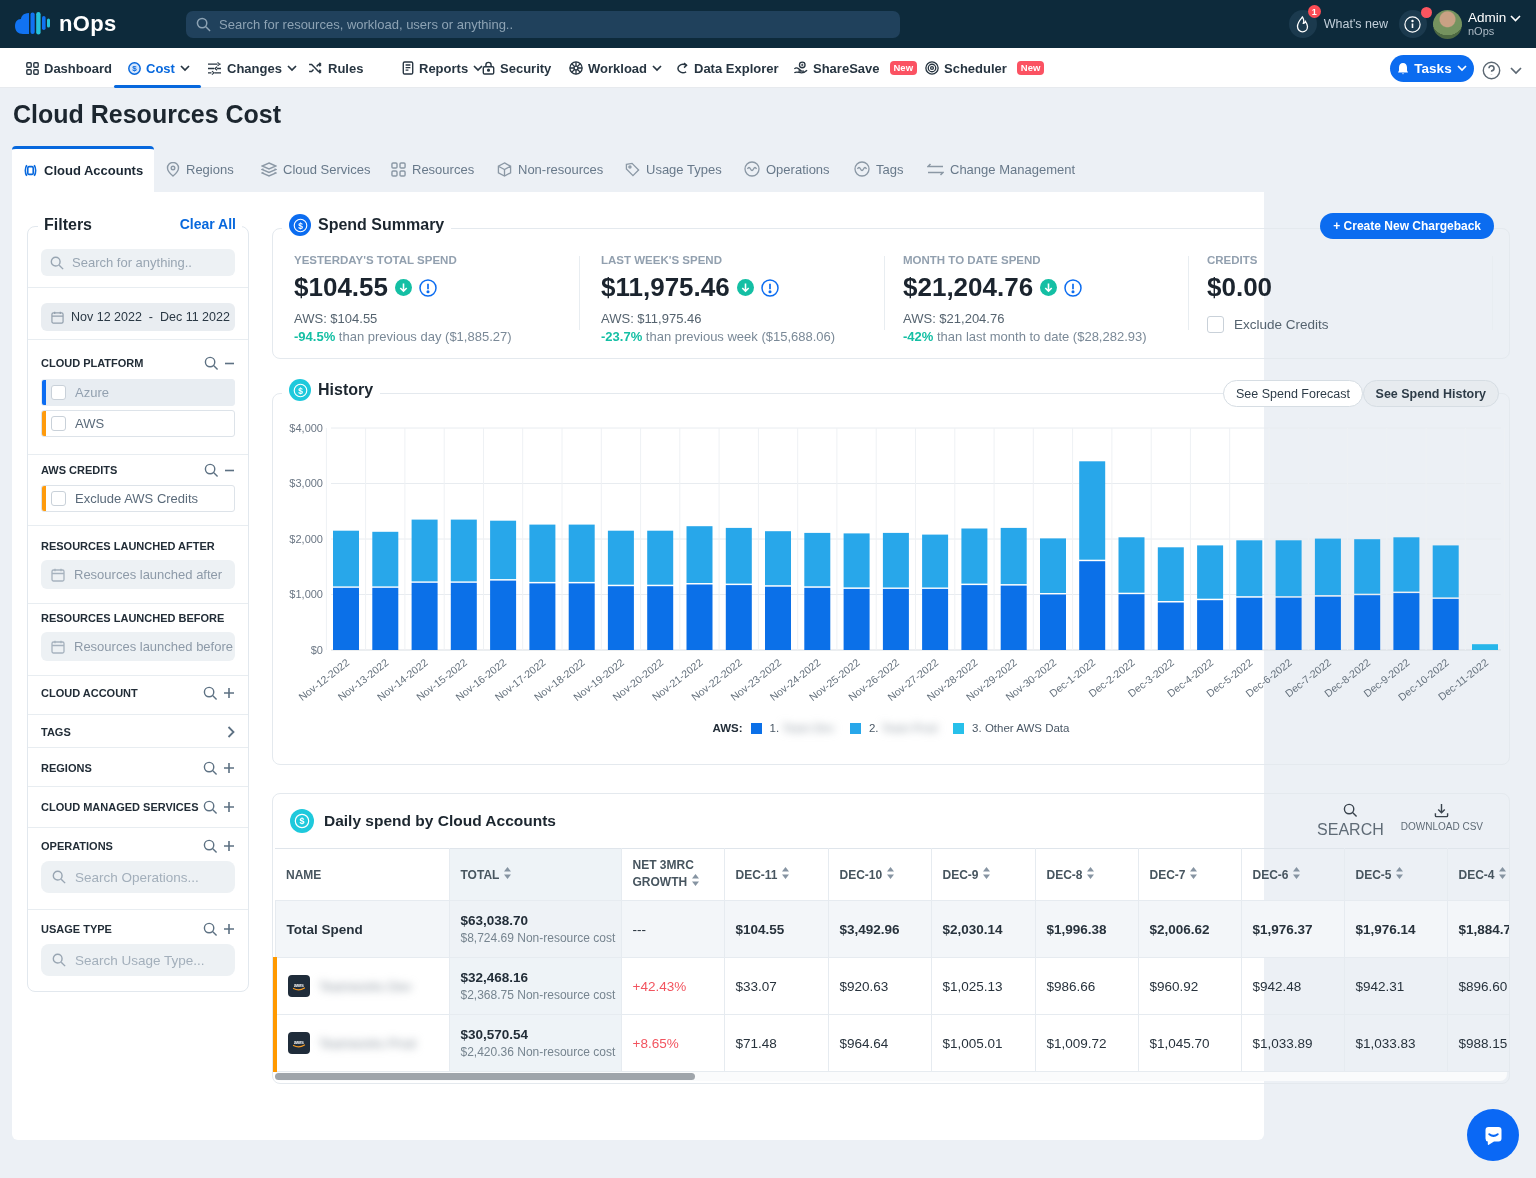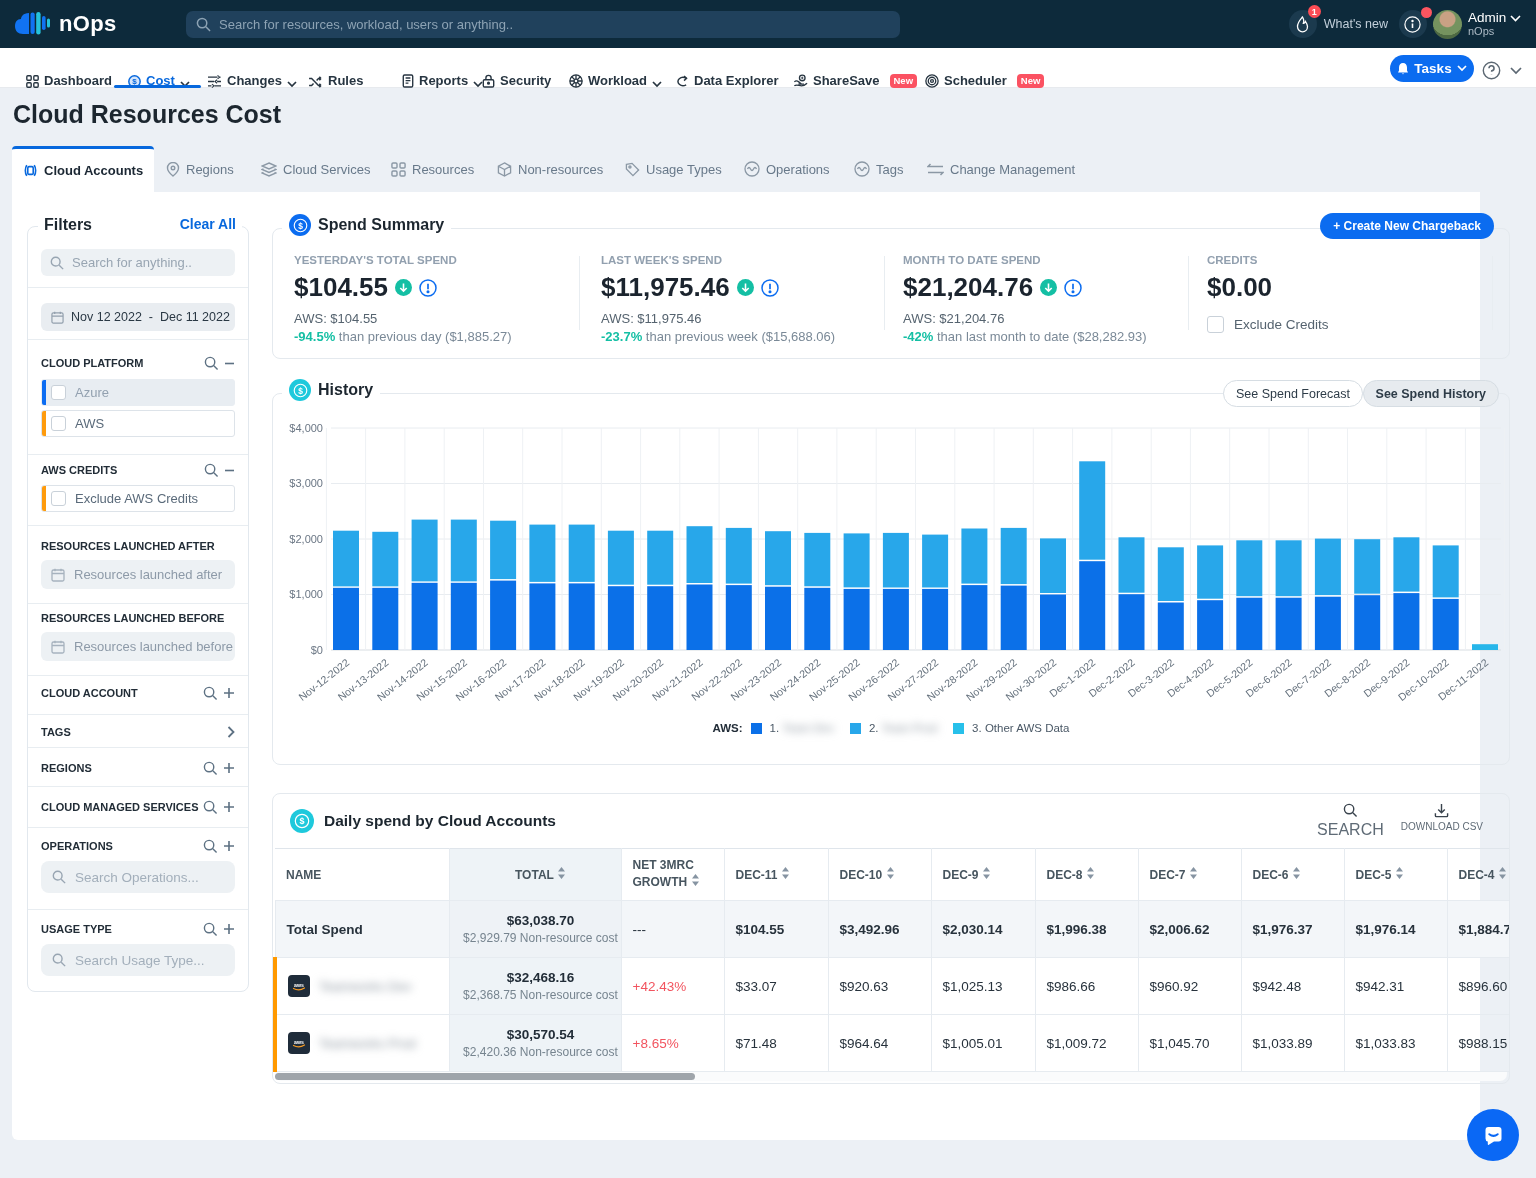--- a/index.html
+++ b/index.html
@@ -18,38 +18,38 @@
 .reddot { position:absolute; top:-3px; right:-5px; width:11px; height:11px; border-radius:50%; background:#fc5560; }
 .whatsnew { color:#c2cfda; font-size:12.5px; margin:0 11px 0 7px; }
 .avatar { width:29px; height:29px; border-radius:50%; margin-left:6px;
   background:radial-gradient(circle at 50% 32%, #c9a184 0 30%, #75935f 35% 65%, #4e6a43 66%); }
 .adminbox { margin-left:6px; margin-right:15px; line-height:1.15; }
 .adminbox .a1 { color:#fff; font-size:13.5px; }
 .adminbox .a2 { color:#aebbc6; font-size:11px; }
 
 
 .mainnav { height:40px; background:#fff; display:flex; align-items:center; position:relative; border-bottom:1px solid #e7eaee; }
-.nav-item { display:flex; align-items:flex-end; gap:5px; color:#273541; font-size:13px; font-weight:bold; height:40px; position:absolute; top:0; }
+.nav-item { display:flex; align-items:center; gap:5px; color:#273541; font-size:13px; font-weight:bold; height:40px; position:absolute; top:0; }
 .nav-item svg { flex:0 0 auto; }
 .nav-item.active { color:#0768dd; }
 .nav-item.active:after { content:""; position:absolute; left:-14px; right:-11px; bottom:0; height:3px; background:#0768dd; border-radius:2px; }
 .newbadge { background:#fb5262; color:#fff; font-size:9.5px; font-weight:bold; padding:1px 4px 2px; border-radius:4px; margin-left:5px; }
 .tasksbtn { position:absolute; right:62px; top:7px; width:84px; height:27px; background:#0b6cf0; border-radius:14px; color:#fff; font-size:13.5px; font-weight:bold; display:flex; align-items:center; justify-content:center; gap:5px; }
 .helpwrap { position:absolute; right:14px; top:13px; display:flex; align-items:center; gap:9px; color:#5c6873; }
 
 
 .page { position:relative; }
 .h1 { font-size:25px; font-weight:bold; color:#1c262f; margin:12px 0 4px 13px; }
 .sub { font-size:13px; color:#55636f; margin-left:13px; }
 
 
 .tabs { position:relative; margin-top:17px; height:46px; }
 .tab { position:absolute; top:0; height:46px; display:flex; align-items:center; gap:6px; color:#68798a; font-size:13px; }
 .tab.active { background:#fff; color:#1b2733; font-weight:bold; font-size:13px; border-top:3px solid #0768dd; border-radius:4px 4px 0 0; padding:0 11px; left:12px; }
-.panel { background:#fff; width:1468px; margin-left:12px; height:948px; border-radius:0 0 6px 6px; position:relative; }
+.panel { background:#fff; width:1252px; margin-left:12px; height:948px; border-radius:0 0 6px 6px; position:relative; }
 
 
 .filters { position:absolute; left:15px; top:34px; width:222px; height:766px; border:1px solid #e2e8ee; border-radius:8px; }
 .f-legend { position:absolute; top:-11px; left:10px; right:6px; display:flex; justify-content:space-between; background:#fff; padding:0 6px; }
 .f-legend .ft { font-size:16px; font-weight:bold; color:#1c262f; }
 .f-legend .ca { font-size:14px; font-weight:bold; color:#0768dd; }
 .f-inner { padding:0 13px; }
 .f-inner svg { flex:0 0 auto; }
 .f-search { height:27px; background:#edf1f4; border-radius:6px; display:flex; align-items:center; padding-left:9px; gap:8px; color:#98a5b2; font-size:13px; }
 .f-sep { border-top:1px solid #e8edf1; margin-left:-13px; margin-right:-13px; }
@@ -100,21 +100,21 @@
 
 .blur { filter:blur(4px); color:#8a949e; }
 
 
 .dtable { border-collapse:collapse; table-layout:fixed; width:1238px; font-size:13.5px; color:#27323c; }
 .dtable th, .dtable td { border:1px solid #e6ebf0; border-bottom:none; padding-left:11px; text-align:left; overflow:hidden; white-space:nowrap; }
 .dtable th:nth-child(3) { white-space:normal; line-height:1.3; padding-right:10px; }
 .dtable th { height:52px; font-size:12px; color:#47555f; border-top:1px solid #dfe5eb; }
 .dtable td { height:57px; }
 .dtable tr:last-child td { border-bottom:1px solid #e6ebf0; }
-.dtable td.totc, .dtable th:nth-child(2) { background:#eef3f7;text-align:center; }
+.dtable td.totc, .dtable th:nth-child(2) { background:#eef3f7; }
 .trow1 td { background:#f3f6f9; }
 .trow1 td.totc { background:#eef2f6; }
 .namec { position:relative; }
 .trow2 .namec { border-left:4px solid #ff9900 !important; padding-left:11px; }
 .namec span { vertical-align:middle; }
 .trow2 .namec span.blur { margin-left:9px; }
 .dtable tr:first-child th:first-child { border-left:none; }
 
 </style>
 </head>
@@ -753,21 +753,21 @@
                   <path d="M4.5 0 L8 4.5 H1 Z M4.5 12 L1 7.5 H8 Z"></path>
                 </svg></th>
 <th style="width:104px">DEC-4 <svg width="9" height="12" viewBox="0 0 9 12" fill="#8694a2">
                   <path d="M4.5 0 L8 4.5 H1 Z M4.5 12 L1 7.5 H8 Z"></path>
                 </svg></th>
 </tr>
 <tr class="trow1">
 <td class="namec"><b>Total Spend</b></td>
 <td class="totc">
                 <div style="font-weight:bold;color:#222d38">$63,038.70</div>
-                <div style="font-size:12px;color:#76848f;margin-top:3px">$2,929.79 Non-resource cost</div>
+                <div style="font-size:12px;color:#76848f;margin-top:3px">$8,724.69 Non-resource cost</div>
               </td>
 <td><span style="color:#222d38">---</span></td>
 <td style="font-weight:bold;">$104.55</td>
 <td style="font-weight:bold;">$3,492.96</td>
 <td style="font-weight:bold;">$2,030.14</td>
 <td style="font-weight:bold;">$1,996.38</td>
 <td style="font-weight:bold;">$2,006.62</td>
 <td style="font-weight:bold;">$1,976.37</td>
 <td style="font-weight:bold;">$1,976.14</td>
 <td style="font-weight:bold;">$1,884.7</td>

